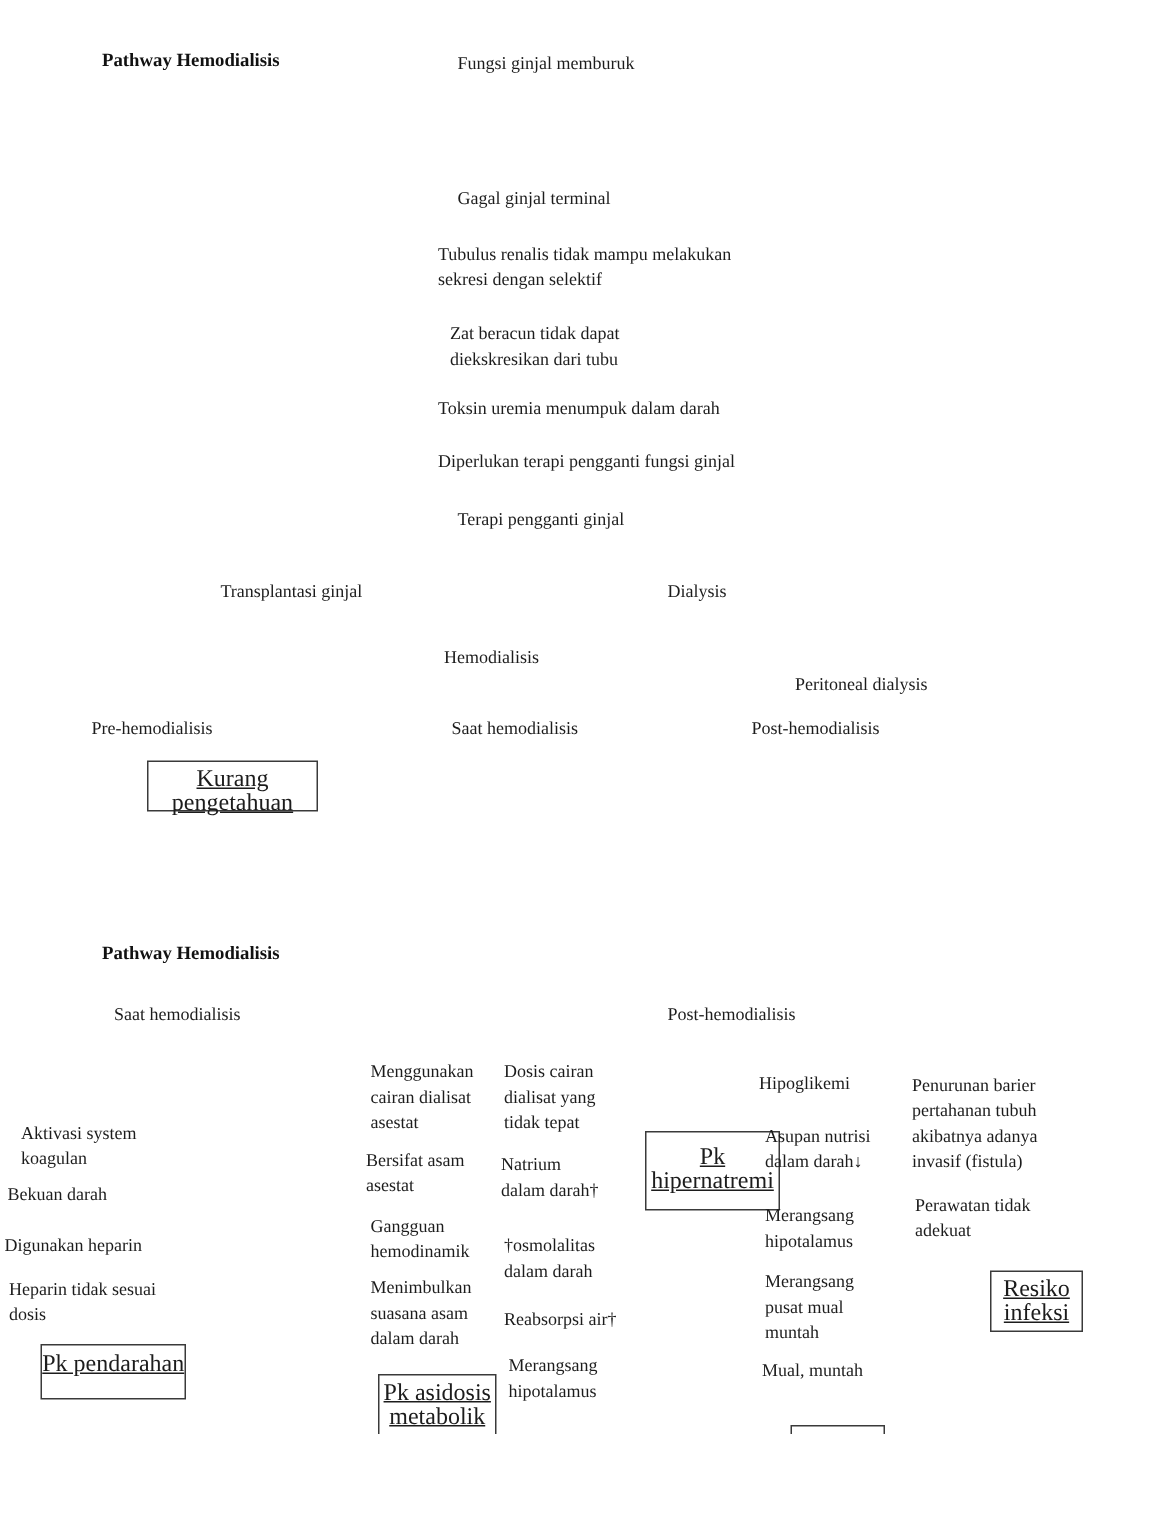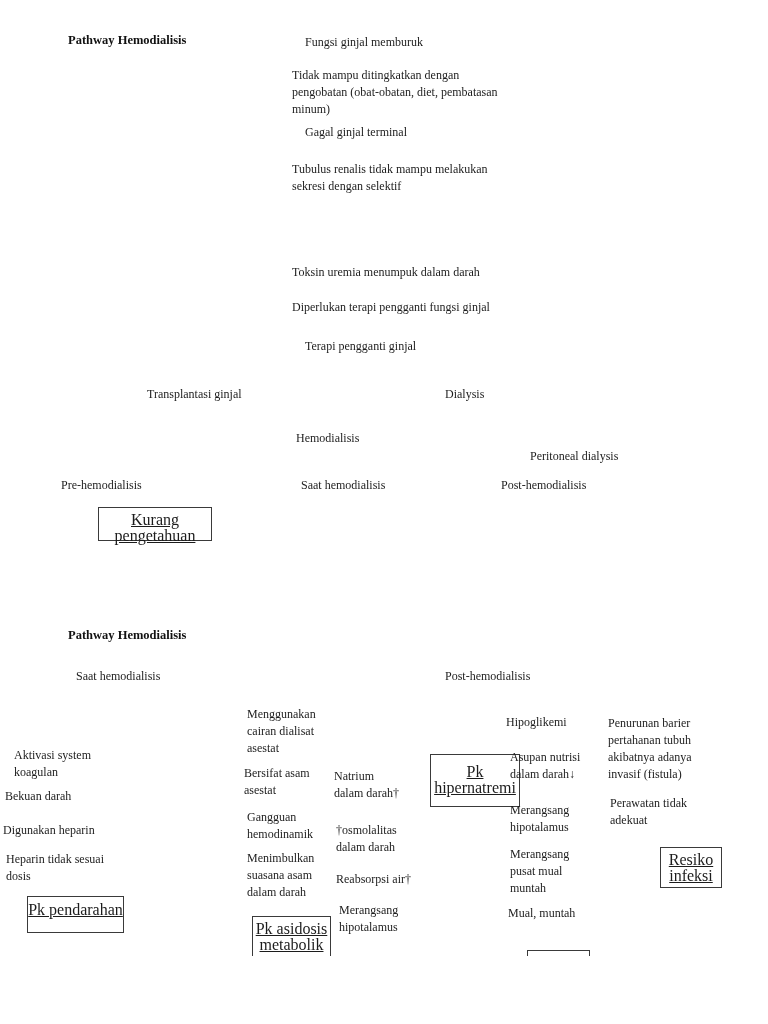--- a/index.html
+++ b/index.html
@@ -41,29 +41,28 @@
 </style>
 </head>
 <body>
 
 <div class="canvas">
 
   <div class="doc-title" style="left:68px; top:33px;">Pathway Hemodialisis</div>
 
   <div class="node" style="left:305px; top:34px; width:200px;">Fungsi ginjal memburuk</div>
 
-  <div class="node" style="left:292px; top:67px; width:250px;">Tidak mampu ditingkatkan dengan
-pengobatan (obat-obatan, diet, pembatasan
-minum)</div>
 
   <div class="node" style="left:305px; top:124px; width:200px;">Gagal ginjal terminal</div>
 
   <div class="node" style="left:292px; top:161px; width:250px;">Tubulus renalis tidak mampu melakukan
 sekresi dengan selektif</div>
 
+  <div class="node" style="left:300px; top:214px; width:200px;">Zat beracun tidak dapat
+diekskresikan dari tubu</div>
 
   <div class="node" style="left:292px; top:264px; width:250px;">Toksin uremia menumpuk dalam darah</div>
 
   <div class="node" style="left:292px; top:299px; width:250px;">Diperlukan terapi pengganti fungsi ginjal</div>
 
   <div class="node" style="left:305px; top:338px; width:200px;">Terapi pengganti ginjal</div>
 
   <div class="node" style="left:147px; top:386px; width:200px;">Transplantasi ginjal</div>
 
   <div class="node" style="left:445px; top:386px; width:200px;">Dialysis</div>
@@ -109,20 +108,23 @@
   <div class="node" style="left:247px; top:809px; width:100px;">Gangguan
 hemodinamik</div>
 
   <div class="node" style="left:247px; top:850px; width:100px;">Menimbulkan
 suasana asam
 dalam darah</div>
 
   <div class="boxed" style="left:252px; top:916px; width:79px; height:41px; padding-top:4px;">Pk asidosis
 metabolik</div>
 
+  <div class="node" style="left:336px; top:706px; width:100px;">Dosis cairan
+dialisat yang
+tidak tepat</div>
 
   <div class="node" style="left:334px; top:768px; width:100px;">Natrium
 dalam darah†</div>
 
   <div class="node" style="left:336px; top:822px; width:100px;">†osmolalitas
 dalam darah</div>
 
   <div class="node" style="left:336px; top:871px; width:100px;">Reabsorpsi air†</div>
 
   <div class="node" style="left:339px; top:902px; width:100px;">Merangsang

